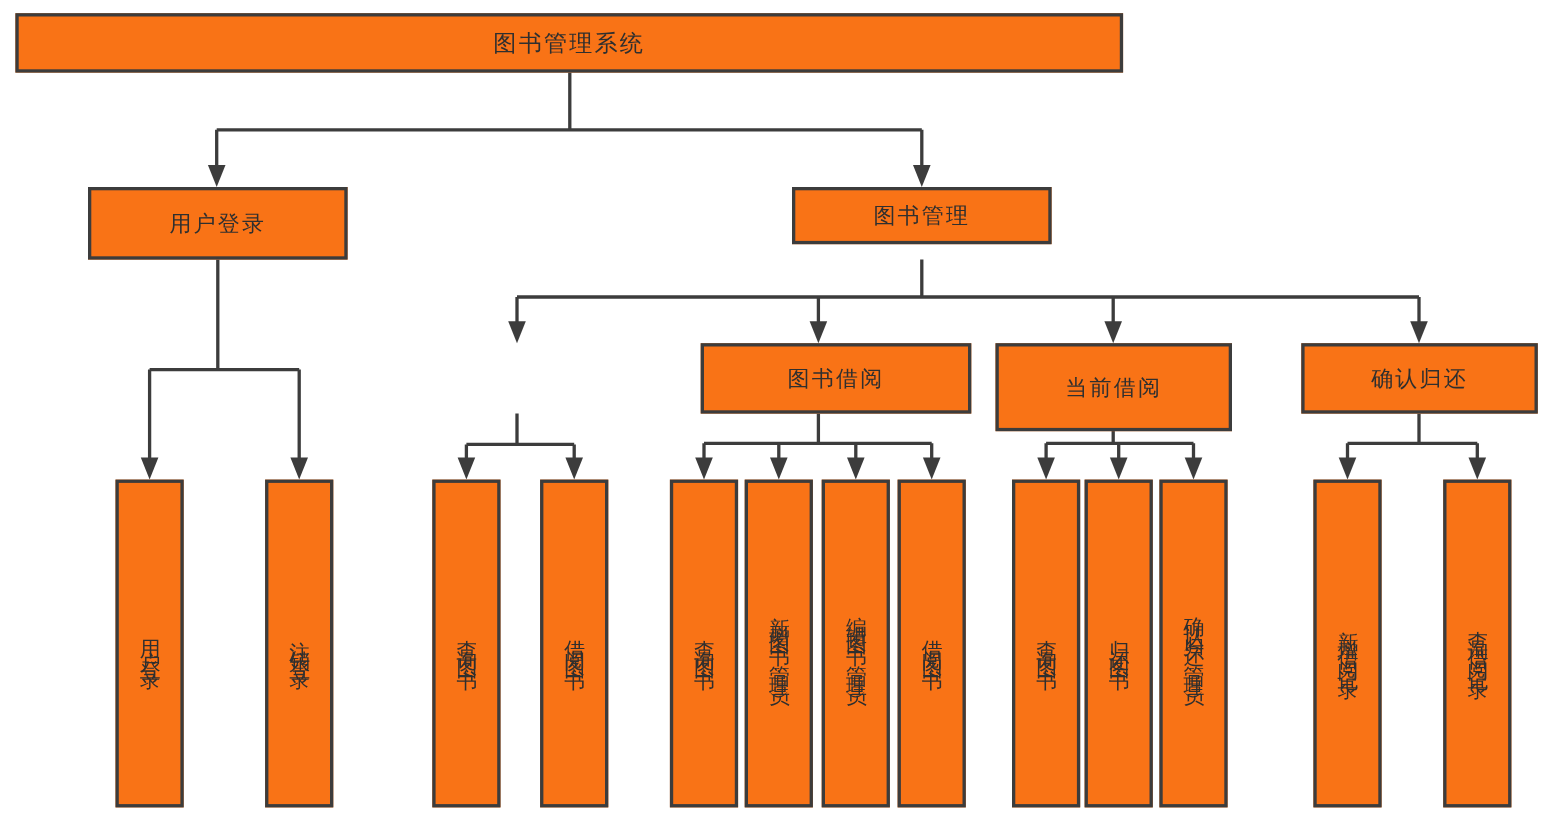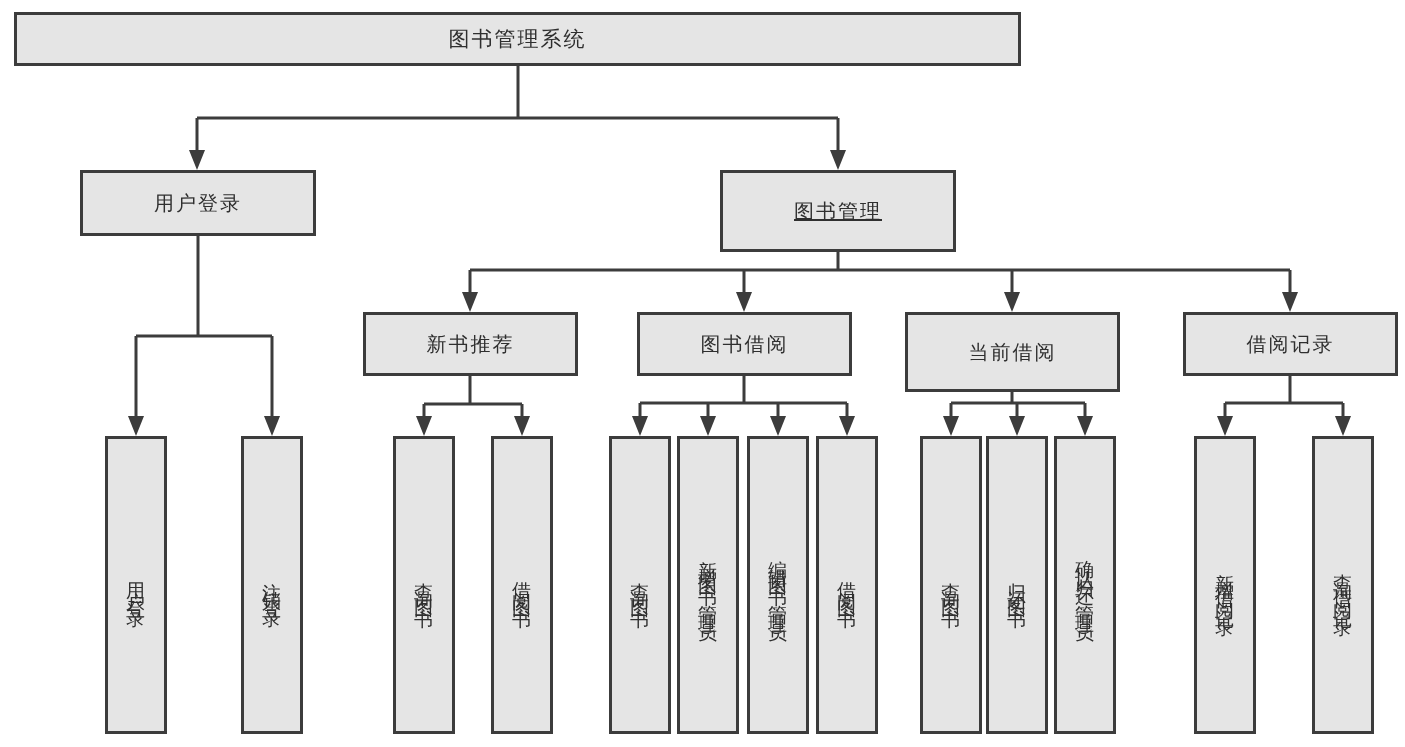--- a/index.html
+++ b/index.html
@@ -13,21 +13,21 @@
   }
   #connectors {
     position: absolute;
     left: 0; top: 0;
     width: 1405px; height: 747px;
     z-index: 1;
   }
   .box {
     position: absolute;
     box-sizing: border-box;
-    background: #e5e5e5;
+    background: #f97316;
     border: 3px solid #3c3c3c;
     display: flex;
     align-items: center;
     justify-content: center;
     color: #2f2f2f;
     z-index: 2;
   }
   .h-box {
     font-size: 20px;
     letter-spacing: 2px;
@@ -97,35 +97,32 @@
     </g>
   </svg>
 
   <div class="box h-box root-box" style="left:14px; top:12px; width:1007px; height:54px;">
     <span>图书管理系统</span>
   </div>
 
   <div class="box h-box" style="left:80px; top:170px; width:236px; height:66px;">
     <span>用户登录</span>
   </div>
-  <div class="box h-box" style="left:720px; top:170px; width:236px; height:82px;text-decoration:underline;">
+  <div class="box h-box" style="left:720px; top:170px; width:236px; height:52px;">
     <span>图书管理</span>
   </div>
 
-  <div class="box h-box" style="left:363px; top:312px; width:215px; height:64px;">
-    <span>新书推荐</span>
-  </div>
-  <div class="box h-box" style="left:637px; top:312px; width:215px; height:64px;align-items:center;">
+  <div class="box h-box" style="left:637px; top:312px; width:246px; height:64px;align-items:center;">
     <span>图书借阅</span>
   </div>
   <div class="box h-box" style="left:905px; top:312px; width:215px; height:80px;">
     <span>当前借阅</span>
   </div>
   <div class="box h-box" style="left:1183px; top:312px; width:215px; height:64px;">
-    <span>借阅记录</span>
+    <span>确认归还</span>
   </div>
 
   <div class="box v-box" style="left:105px; top:436px; width:62px; height:298px;">
     <span>用户登录</span>
   </div>
   <div class="box v-box" style="left:241px; top:436px; width:62px; height:298px;">
     <span>注销登录</span>
   </div>
 
   <div class="box v-box" style="left:393px; top:436px; width:62px; height:298px;">

